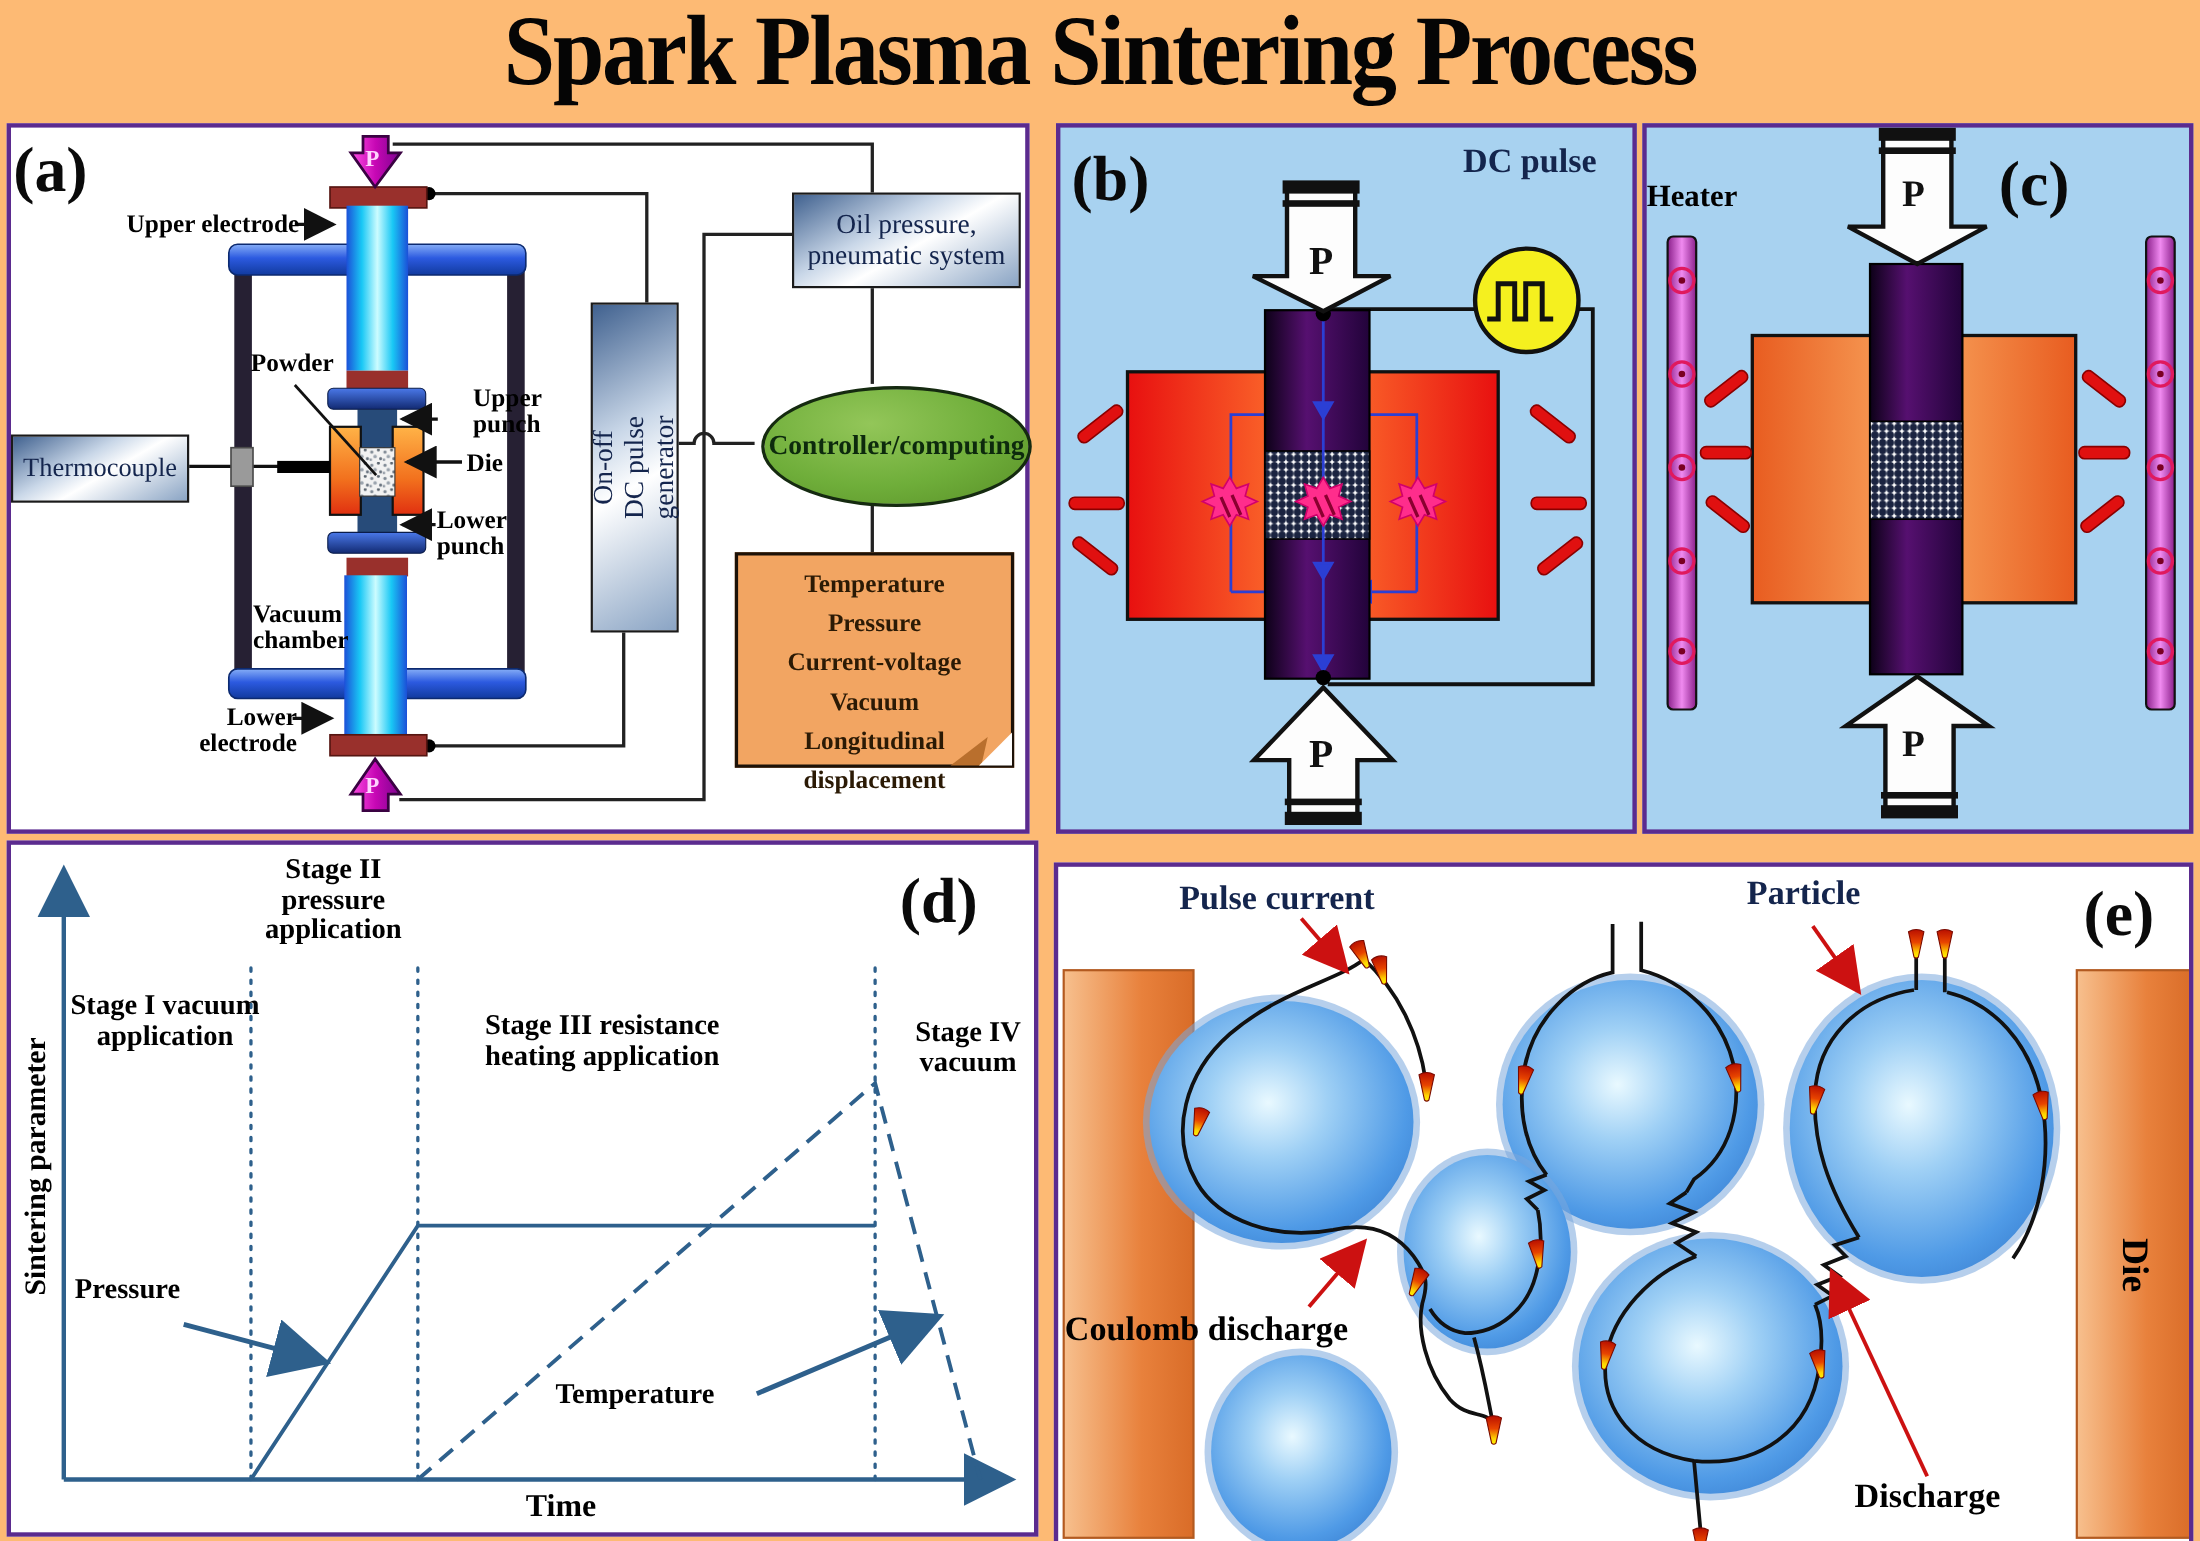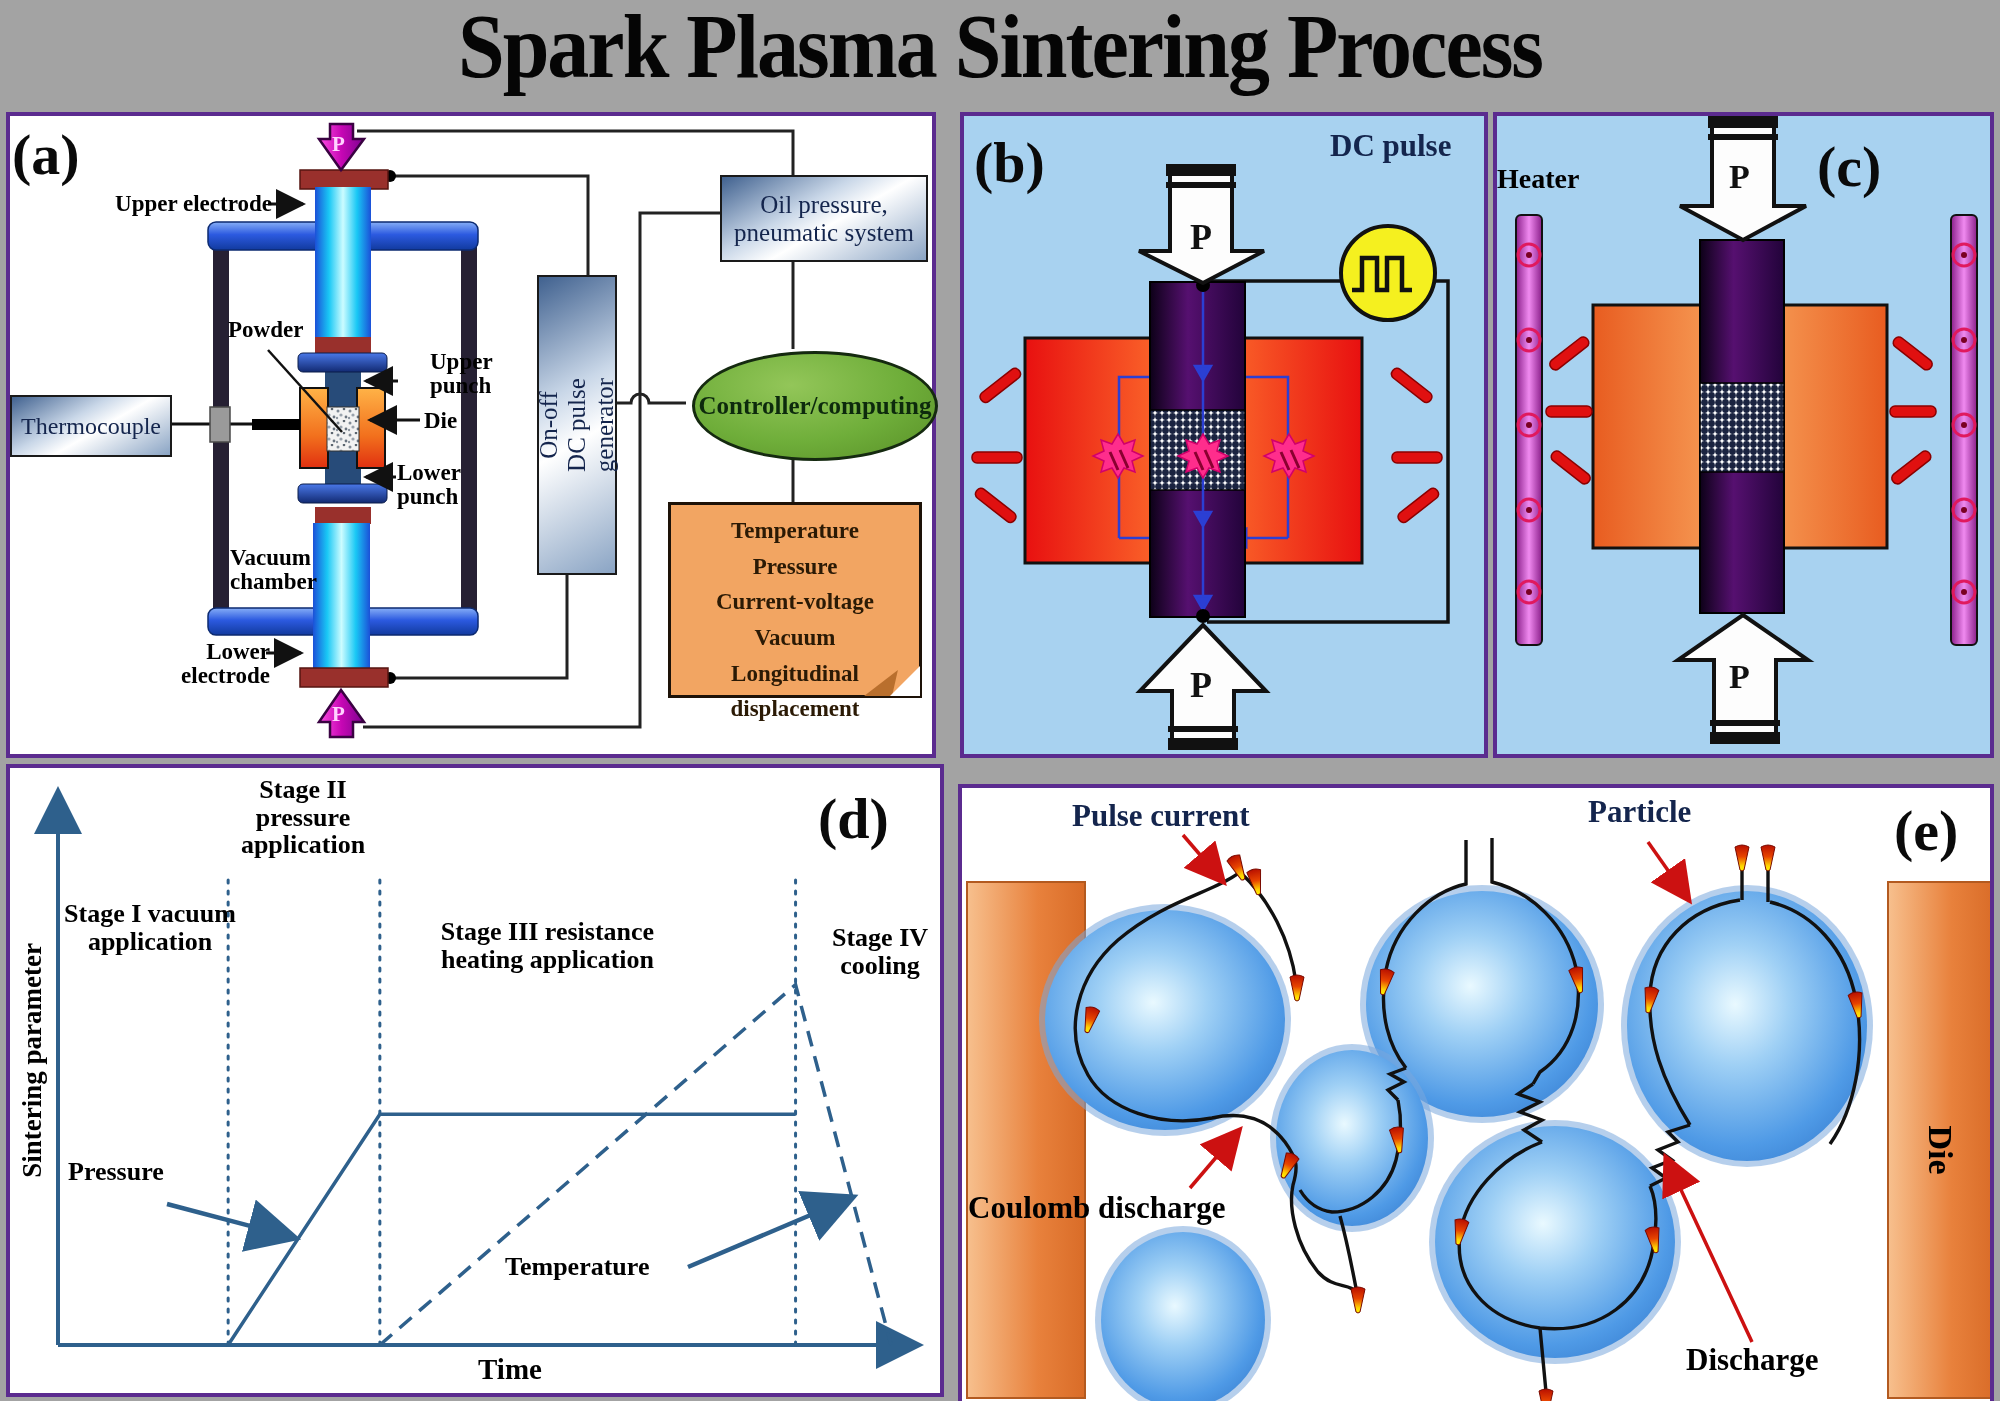--- a/index.html
+++ b/index.html
@@ -1,17 +1,17 @@
 <!DOCTYPE html>
 <html><head>
 <meta charset="utf-8">
 <style>
   html,body{margin:0;padding:0;background:#fff;width:2000px;height:1401px;position:relative;
     font-family:"Liberation Serif","DejaVu Serif",serif;}
-  #stage{position:absolute;left:0;top:0;width:2000px;height:1401px;background:#a3a3a3;overflow:hidden;}
+  #stage{position:absolute;left:0;top:0;width:2000px;height:1401px;background:#fdba74;overflow:hidden;}
   .page-title{position:absolute;left:0;top:-6px;width:2000px;text-align:center;
     font-size:84px;font-weight:bold;color:#050505;letter-spacing:-2px;transform:scaleY(1.08);transform-origin:top center;}
   .panel{position:absolute;border:4px solid #5b2b8f;box-sizing:border-box;background:#fff;}
   .panel svg{position:absolute;left:0;top:0;width:100%;height:100%;}
   #panel-a{left:6px;top:112px;width:930px;height:646px;}
   #panel-b{left:960px;top:112px;width:528px;height:646px;background:#a8d2f0;}
   #panel-c{left:1493px;top:112px;width:501px;height:646px;background:#a8d2f0;}
   #panel-d{left:6px;top:764px;width:938px;height:633px;}
   #panel-e{left:958px;top:764px;width:1036px;height:633px;margin-top:20px;}
   .lbl{position:absolute;font-weight:bold;color:#000;line-height:1.06;}
@@ -351,21 +351,21 @@
         </g>
       <g stroke="#2e608c" stroke-width="4.5" fill="none">
         <line x1="167" y1="1204" x2="288" y2="1236" marker-end="url(#ahc)"></line>
         <line x1="688" y1="1267" x2="846" y2="1200" marker-end="url(#ahc)"></line>
       </g>
     </svg>
     <div class="lbl panel-letter" style="left:808px;top:22px;">(d)</div>
     <div class="lbl ctr" style="left:50px;top:132px;width:180px;font-size:26px;">Stage I vacuum application</div>
     <div class="lbl ctr" style="left:203px;top:8px;width:180px;font-size:26px;">Stage II pressure application</div>
     <div class="lbl ctr" style="left:410px;top:150px;width:255px;font-size:26px;">Stage III resistance heating application</div>
-    <div class="lbl ctr" style="left:800px;top:156px;width:140px;font-size:26px;">Stage IV cooling</div>
+    <div class="lbl ctr" style="left:800px;top:156px;width:140px;font-size:26px;">Stage IV vacuum</div>
     <div class="lbl" style="left:58px;top:390px;width:130px;font-size:26px;">Pressure</div>
     <div class="lbl" style="left:495px;top:485px;width:190px;font-size:26px;">Temperature</div>
     <div class="lbl ctr" style="left:430px;top:586px;width:140px;font-size:29px;">Time</div>
     <div class="lbl ctr" style="left:-138px;top:278px;width:320px;font-size:27px;transform:rotate(-90deg);">Sintering parameter</div>
   </div>
 
   <div id="panel-e" class="panel">
     <svg viewBox="962 768 1028 625" preserveAspectRatio="none">
       <defs>
         <radialGradient id="partG" cx="0.45" cy="0.42" r="0.75">

